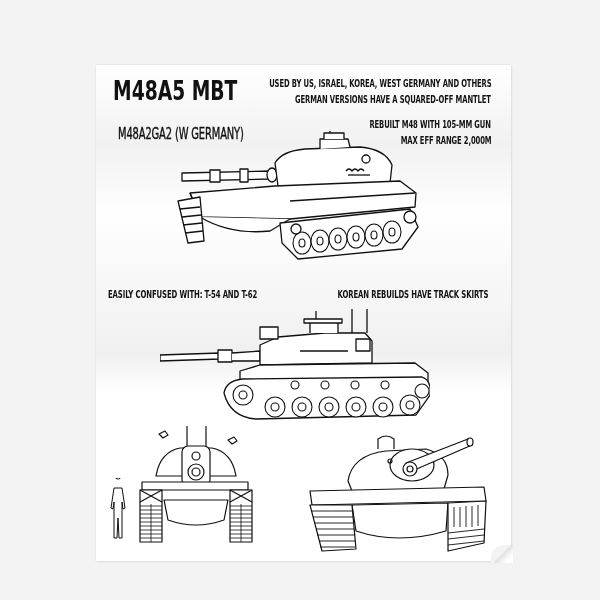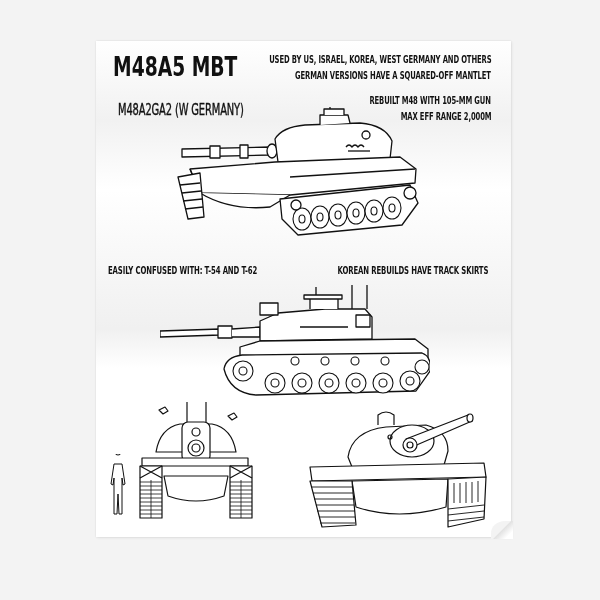--- a/index.html
+++ b/index.html
@@ -5,21 +5,21 @@
     html, body { margin: 0; padding: 0; }
     body {
       width: 600px; height: 600px;
       background: #f3f3f3;
       position: relative;
       overflow: hidden;
       font-family: "Liberation Sans", "DejaVu Sans", sans-serif;
     }
     .poster {
       position: absolute;
-      left: 96px; top: 41px;
+      left: 96px; top: 65px;
       width: 415px; height: 496px;
       background: linear-gradient(180deg, #ffffff 0%, #f1f1f1 16%, #ffffff 30%, #f0f0f0 58%, #ffffff 66%, #ffffff 100%);
       box-shadow: 0 0 2px rgba(0,0,0,0.10), 1px 1px 3px rgba(0,0,0,0.06);
     }
     .curl {
       position: absolute;
       right: -2px; bottom: -2px;
       width: 22px; height: 18px;
       background: linear-gradient(135deg, #f3f3f3 48%, #e2e2e2 52%, #ffffff 80%);
       border-top-left-radius: 14px 12px;

